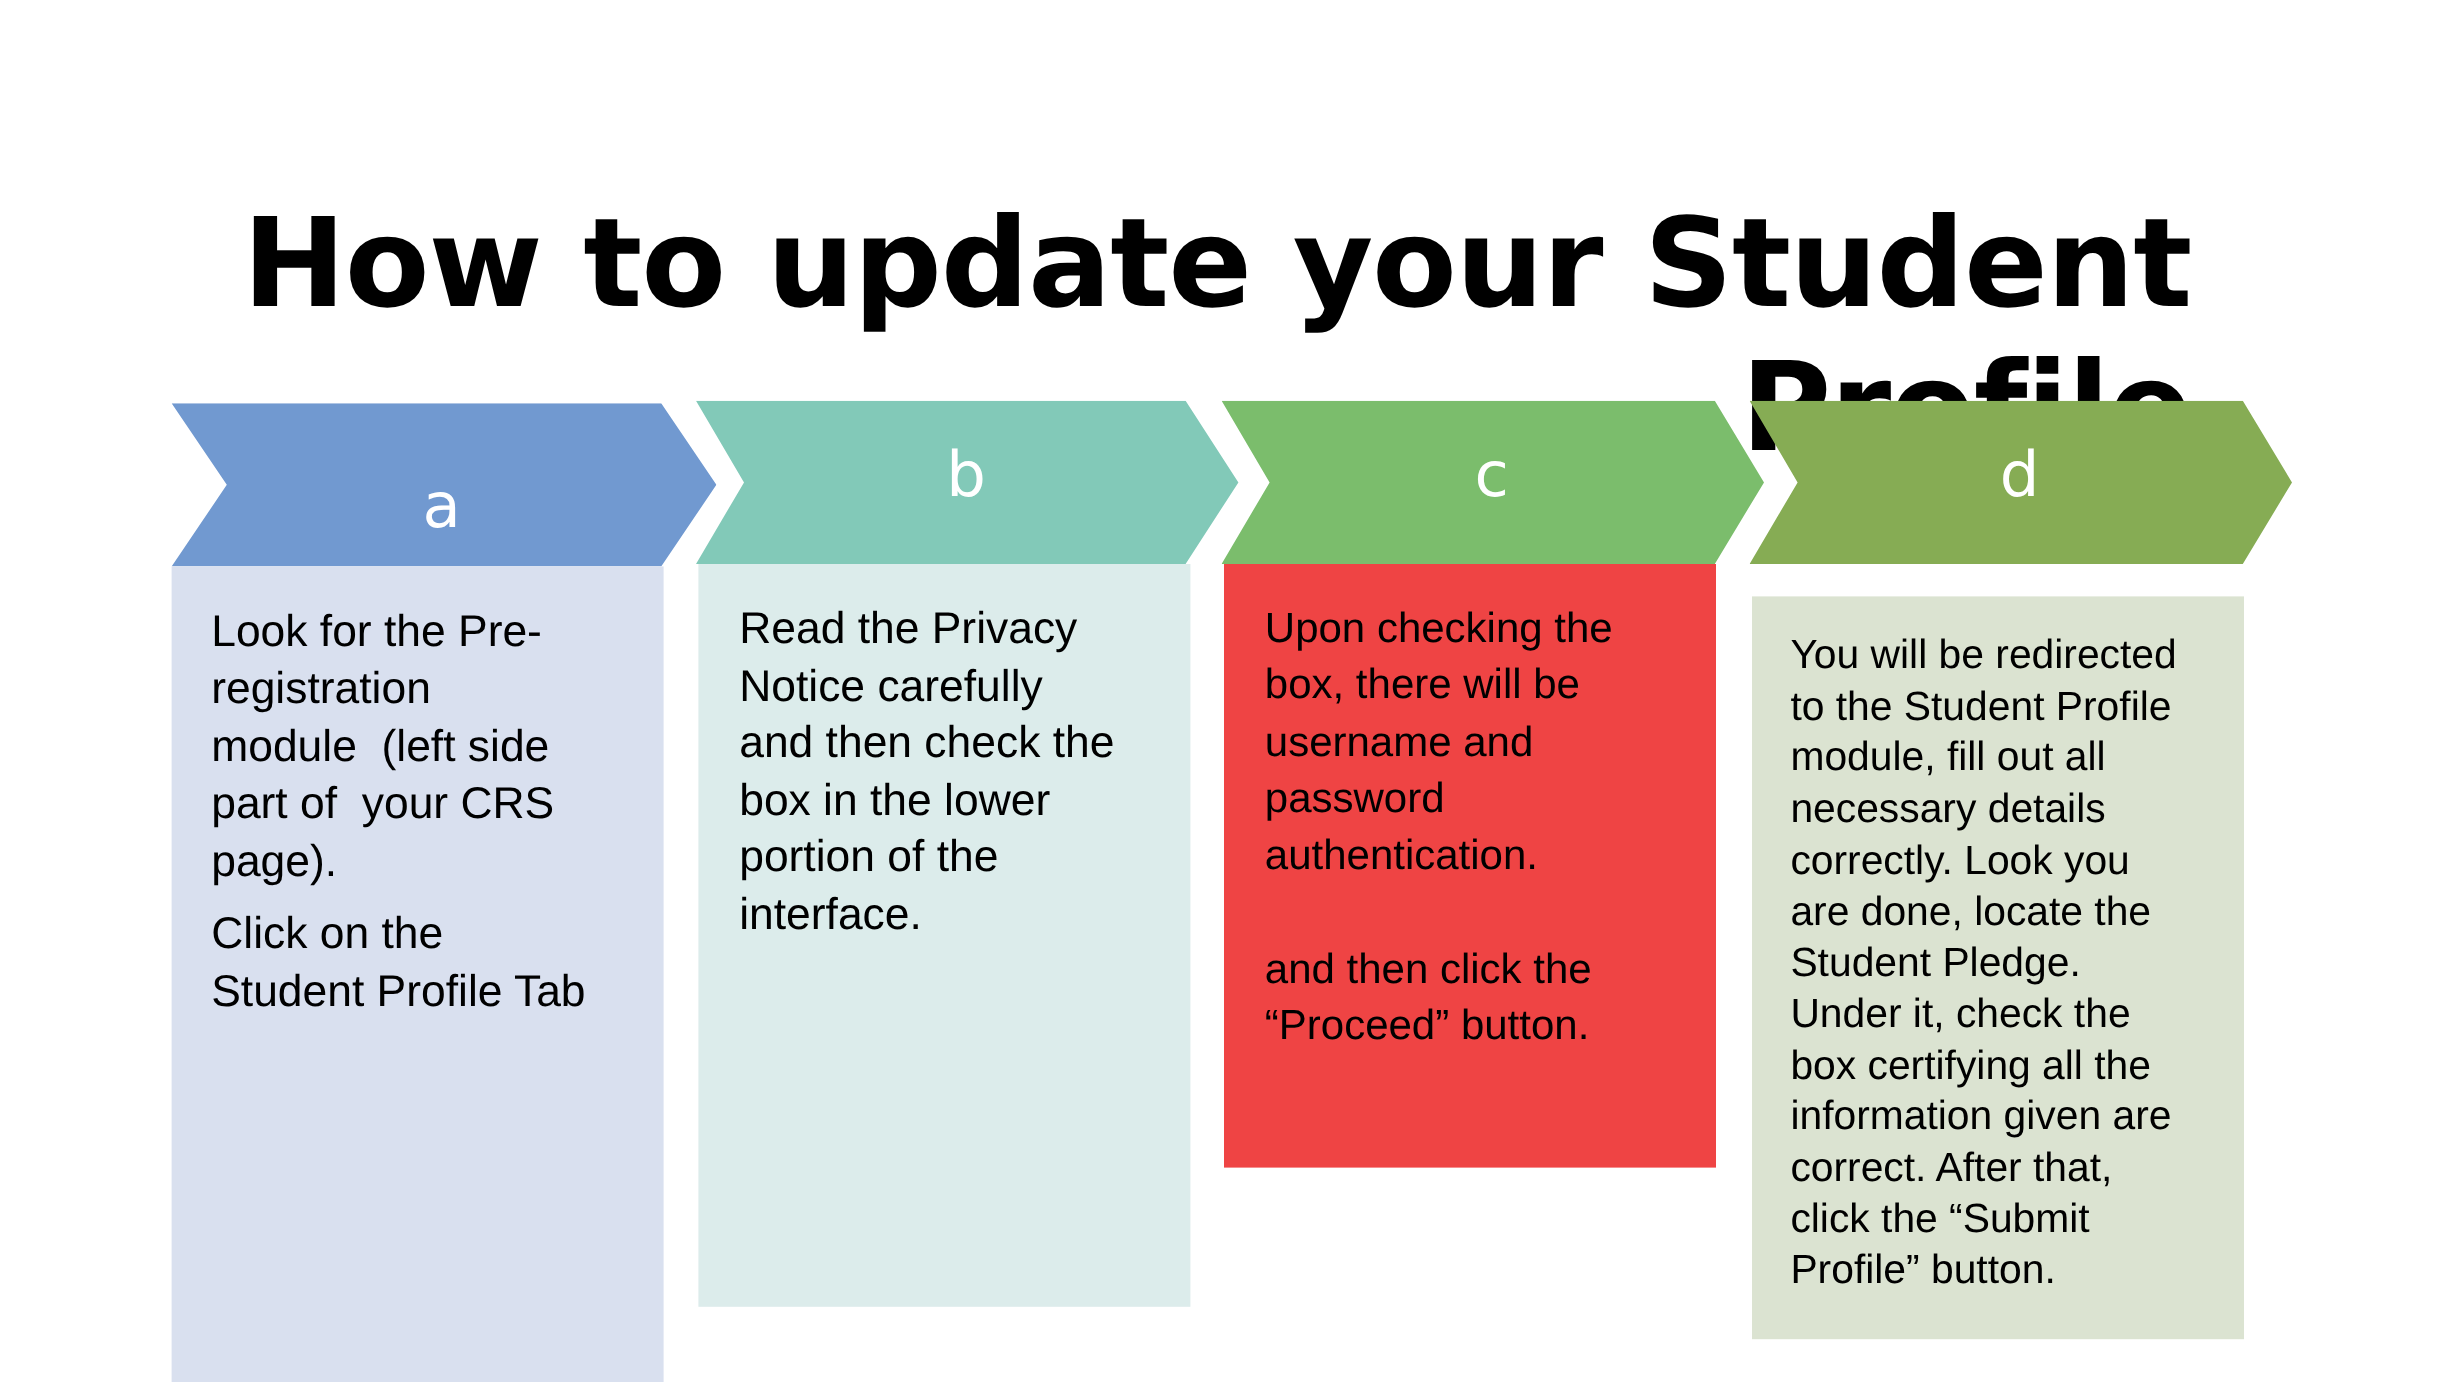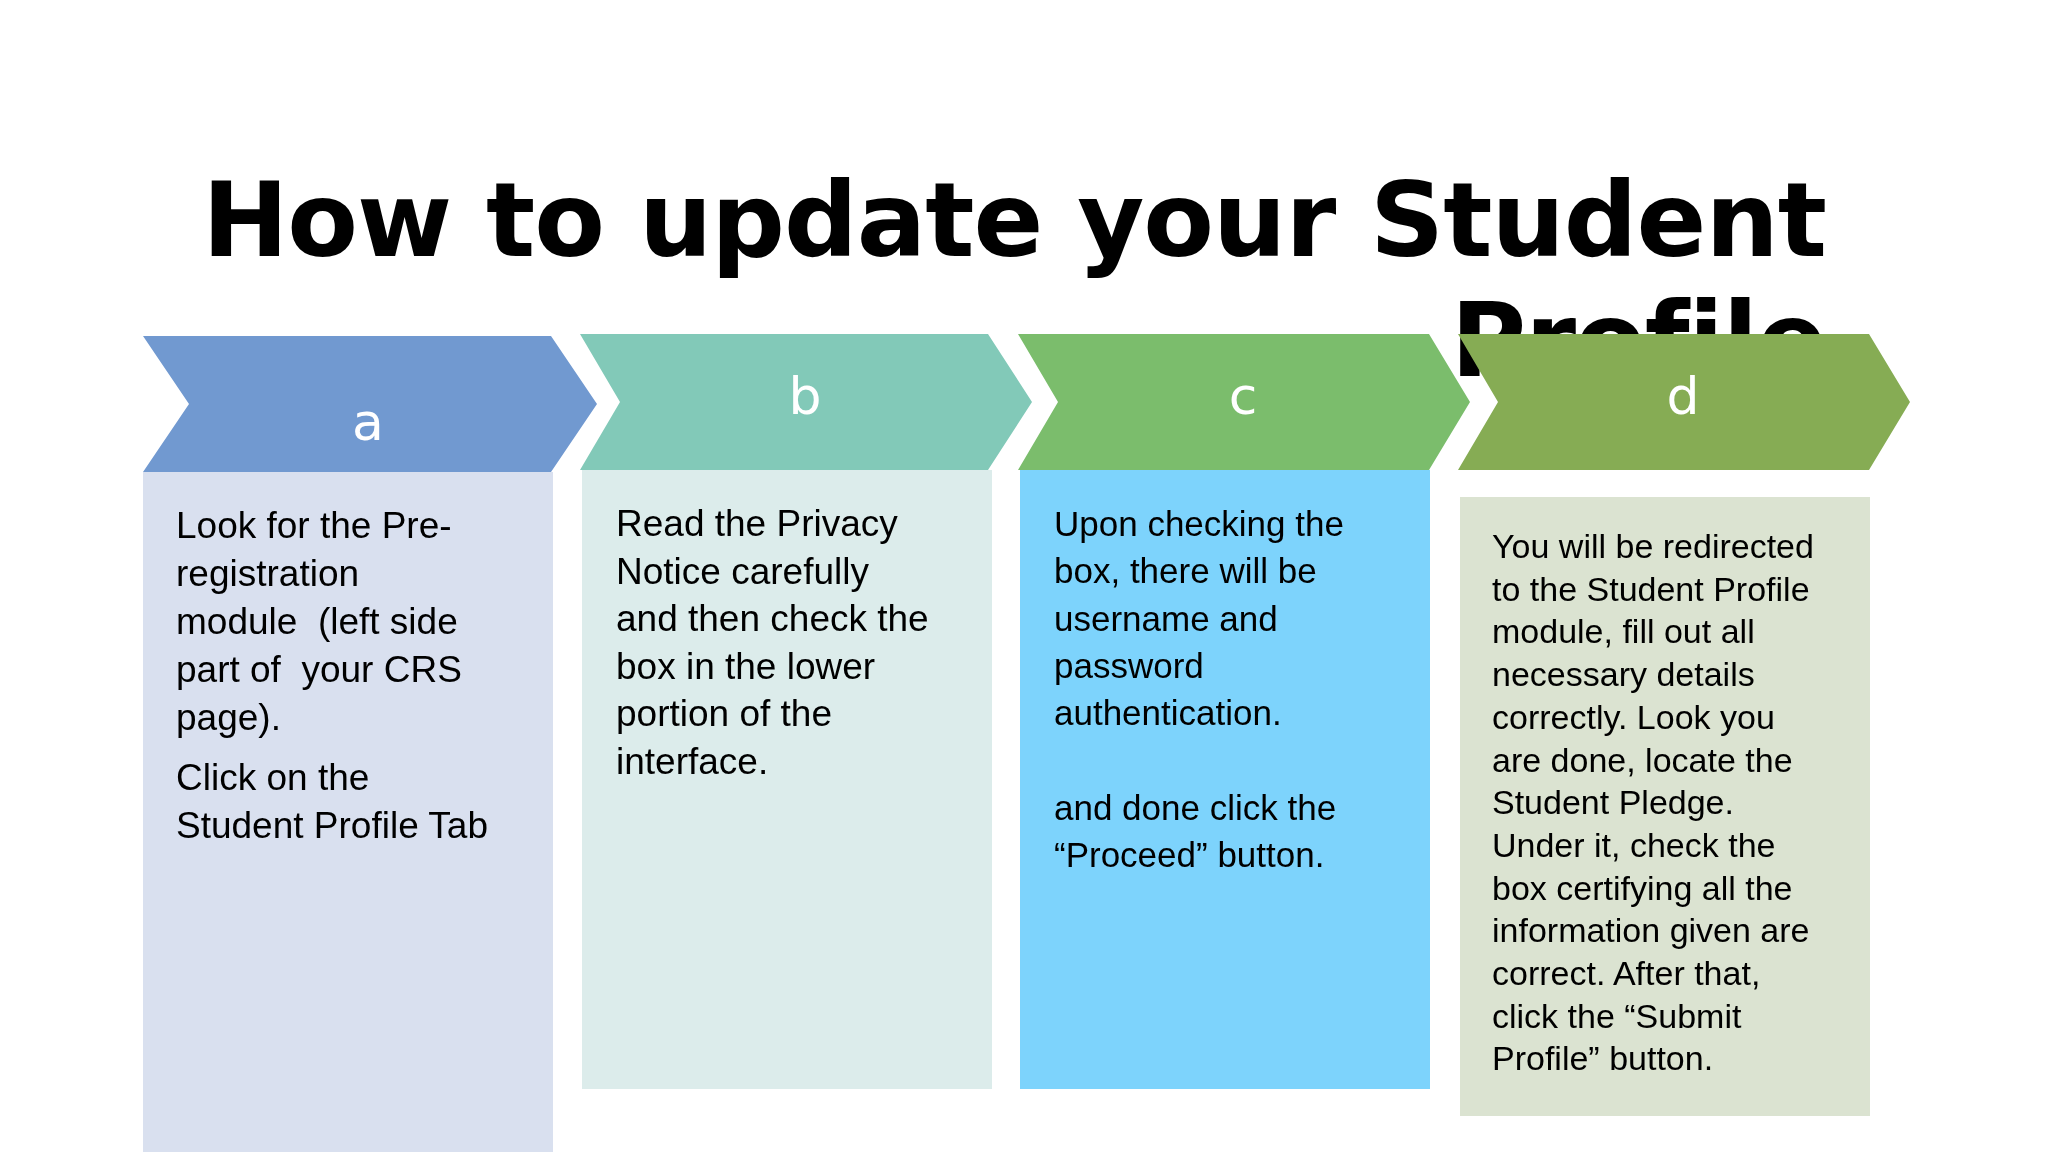--- a/index.html
+++ b/index.html
@@ -64,30 +64,30 @@
     </p>
   </div>
 </div>
 
 <div class="chev" style="left:1018px; top:334px;">
   <svg width="454" height="136">
     <polygon points="0,0 411,0 452,68 411,136 0,136 40,68" fill="#7BBD6C"></polygon>
   </svg>
   <div class="letter" style="top:32px; left:20px;">c</div>
 </div>
-<div class="body" style="left:1020px; top:470px; height:619px; background:#7dd3fc;">
+<div class="body" style="left:1020px; top:470px; height:503px; background:#ef4444;">
   <div class="txt" style="top:30px; font-size:35px; line-height:47.3px; left:34px;">
     <p>
       <span>Upon checking the</span><br>
       <span>box, there will be</span><br>
       <span>username and</span><br>
       <span>password</span><br>
       <span>authentication.</span><br>
       <br>
-      <span>and done click the</span><br>
+      <span>and then click the</span><br>
       <span>“Proceed” button.</span>
     </p>
   </div>
 </div>
 
 <div class="chev" style="left:1458px; top:334px;">
   <svg width="454" height="136">
     <polygon points="0,0 411,0 452,68 411,136 0,136 40,68" fill="#86AC54"></polygon>
   </svg>
   <div class="letter" style="top:32px; left:20px;">d</div>

